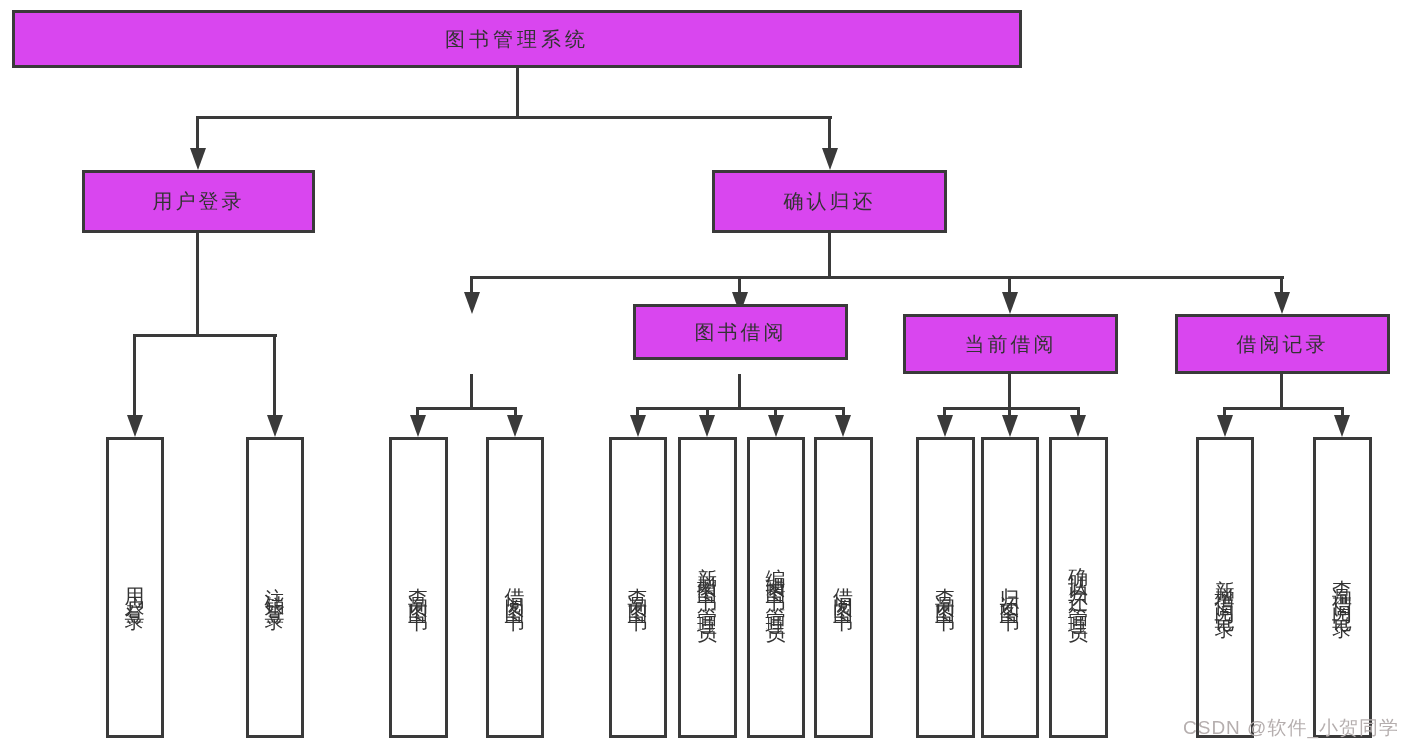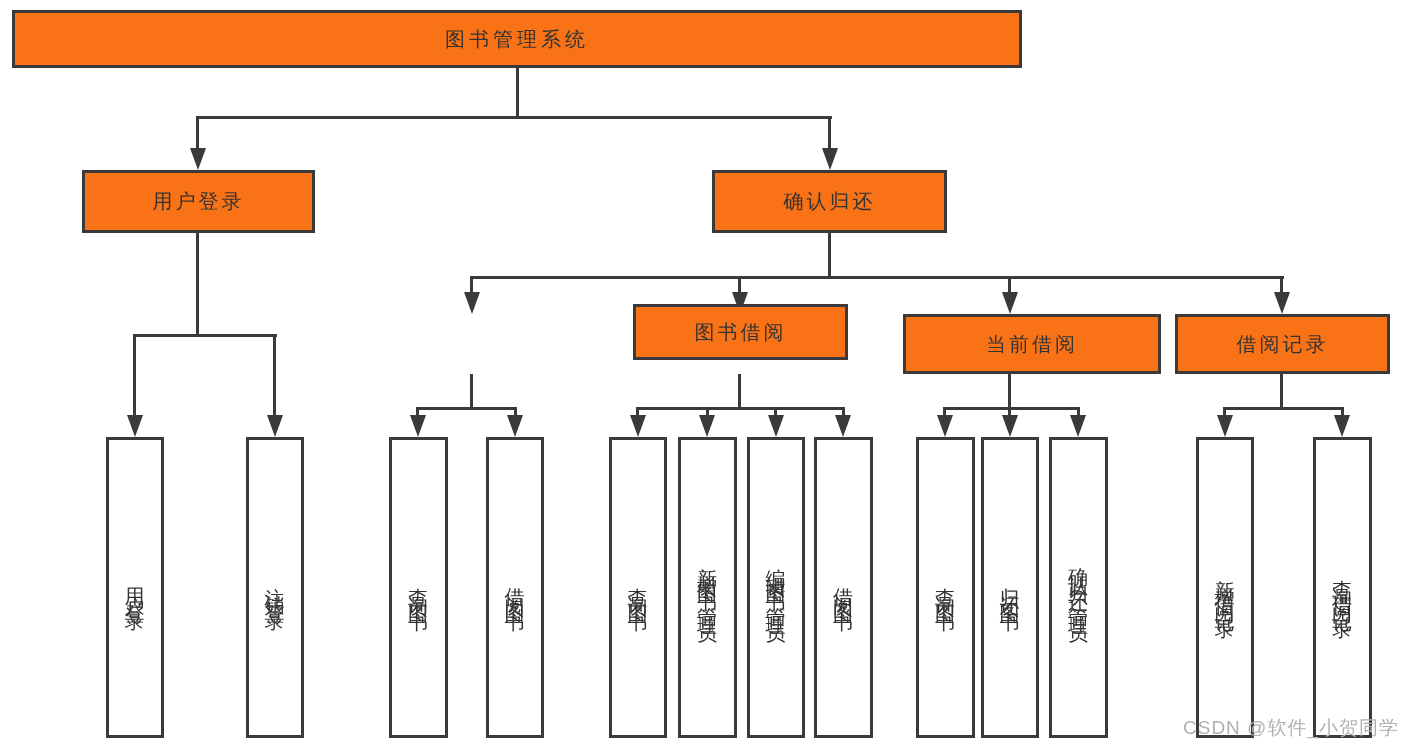--- a/index.html
+++ b/index.html
@@ -11,21 +11,21 @@
     position:relative;
     width:1405px;height:747px;
     background:#ffffff;
     font-family:"Liberation Sans","DejaVu Sans",sans-serif;
     overflow:hidden;
   }
   .node{
     position:absolute;
     box-sizing:border-box;
     border:3px solid var(--line);
-    background:#f97316;
+    background:#d946ef;
     display:flex;align-items:center;justify-content:center;
     color:var(--text);
     font-size:20px;
     letter-spacing:3px;
     white-space:nowrap;
   }
   .leaf{
     position:absolute;
     box-sizing:border-box;
     top:437px;height:301px;
@@ -95,21 +95,21 @@
   <div class="vl" style="left:738px;top:276px;height:18px;"></div>
   <div class="arrow" style="left:732px;top:292px;"></div>
   <div class="vl" style="left:1008px;top:276px;height:18px;"></div>
   <div class="arrow" style="left:1002px;top:292px;"></div>
   <div class="vl" style="left:1280px;top:276px;height:18px;"></div>
   <div class="arrow" style="left:1274px;top:292px;"></div>
 
   <div class="node" style="left:633px;top:304px;width:215px;height:56px;">
     <span>图书借阅</span>
   </div>
-  <div class="node" style="left:903px;top:314px;width:258px;height:60px;">
+  <div class="node" style="left:903px;top:314px;width:215px;height:60px;">
     <span>当前借阅</span>
   </div>
   <div class="node" style="left:1175px;top:314px;width:215px;height:60px;">
     <span>借阅记录</span>
   </div>
 
   <div class="vl" style="left:470px;top:374px;height:36px;"></div>
   <div class="hl" style="left:416px;top:407px;width:101px;"></div>
   <div class="vl" style="left:416px;top:407px;height:12px;"></div>
   <div class="arrow" style="left:410px;top:415px;"></div>

